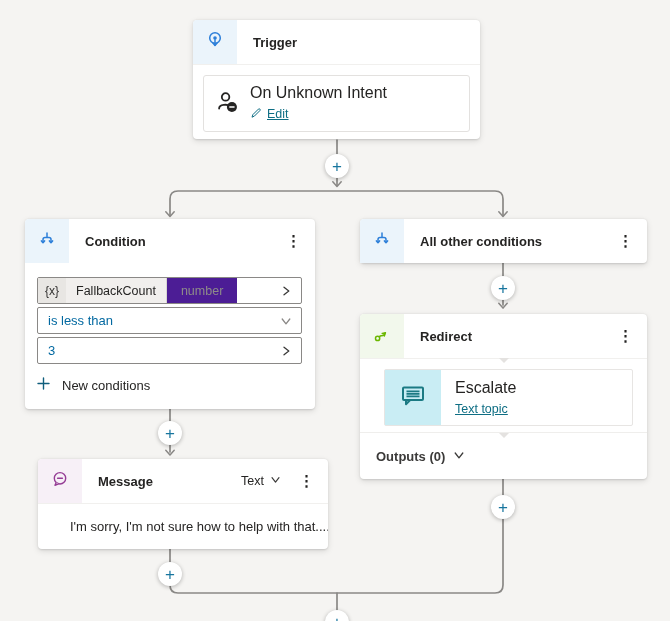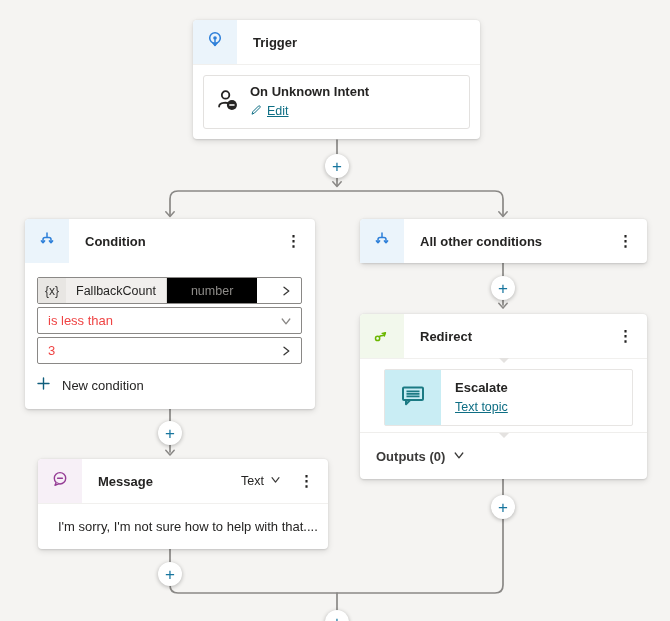--- a/index.html
+++ b/index.html
@@ -14,38 +14,38 @@
   .icon-purple{background:#F7F0F7;}
   .hdr-title{margin-left:16px;font-size:13px;font-weight:700;color:#252423;flex:1 1 auto;white-space:nowrap;}
   .ellipsis{font-size:15px;color:#252423;padding:0 14px;cursor:pointer;line-height:44px;font-weight:700;letter-spacing:0;}
   .hdr-divider{border-bottom:1px solid #F1F0EE;}
   .plus{position:absolute;width:24px;height:24px;border-radius:50%;background:#fff;z-index:3;
         box-shadow:0 1px 4px rgba(0,0,0,.28);display:flex;align-items:center;justify-content:center;
         color:#17759E;font-size:17px;font-weight:400;line-height:1;cursor:pointer;}
   
   .trig-body{padding:10px;}
   .subcard{border:1px solid #E3E1DF;border-radius:3px;display:flex;align-items:center;padding:8px 12px;gap:12px;background:#fff;}
-  .sub-title{font-size:13px;font-weight:700;color:#252423;}
+  .sub-title{font-size:16px;font-weight:400;color:#252423;}
   .edit-row{display:flex;align-items:center;gap:5px;margin-top:3px;}
   .link{font-size:12.5px;color:#0E6E84;text-decoration:underline;cursor:pointer;}
   
   .cond-body{padding:14px 13px 0 12px;}
   .field-row{height:25px;border:1px solid #8A8886;border-radius:2px;display:flex;align-items:center;
              margin-bottom:3px;background:#fff;overflow:hidden;cursor:pointer;}
   .var-x{background:#E8E6E3;height:100%;display:flex;align-items:center;padding:0 7px;font-size:12px;color:#323130;}
   .var-name{background:#F1EFED;height:100%;display:flex;align-items:center;padding:0 10px;font-size:12.5px;color:#252423;}
-  .var-type{background:#000000;height:100%;display:flex;align-items:center;padding:0 24px;font-size:12.5px;color:#8E8C89;border-left:1px solid #D8D6D3;}
-  .row-text{font-size:13px;color:#ef4444;padding-left:10px;}
+  .var-type{background:#4c1d95;height:100%;display:flex;align-items:center;padding:0 14px;font-size:12.5px;color:#8E8C89;border-left:1px solid #D8D6D3;}
+  .row-text{font-size:13px;color:#0369a1;padding-left:10px;}
   .row-spacer{flex:1 1 auto;}
   .row-chev{padding:0 9px;display:flex;align-items:center;}
   .new-cond{display:flex;align-items:center;gap:12px;margin-top:12px;cursor:pointer;}
   .new-cond-label{font-size:13px;color:#252423;}
   
   .mode{display:flex;align-items:center;gap:6px;font-size:12.5px;color:#252423;margin-right:4px;cursor:pointer;}
-  .msg-body{height:45px;display:flex;align-items:center;padding:0 20px;font-size:13px;color:#252423;white-space:nowrap;overflow:hidden;}
+  .msg-body{height:45px;display:flex;align-items:center;padding:0 32px;font-size:13px;color:#252423;white-space:nowrap;overflow:hidden;}
   
   .redir-body{padding:10px 14px 0 12px;position:relative;margin-left:12px;}
   .topic-card{border:1px solid #E7E5E3;border-radius:2px;display:flex;align-items:stretch;height:55px;background:#fff;}
   .topic-icon{width:56px;flex:0 0 56px;background:#C9EDF4;display:flex;align-items:center;justify-content:center;}
   .topic-text{display:flex;flex-direction:column;justify-content:center;padding-left:14px;}
   .outputs-row{position:absolute;left:0;right:0;bottom:0;height:46px;border-top:1px solid #EFEEEC;
                display:flex;align-items:center;padding-left:16px;gap:8px;cursor:pointer;margin-top:28px;}
   .outputs-label{font-size:13px;font-weight:700;color:#3B3A39;}
   .notch{position:absolute;left:50%;transform:translateX(-50%);width:0;height:0;
          border-left:5px solid transparent;border-right:5px solid transparent;border-top:5px solid #E4E2E0;z-index:4;}
@@ -162,21 +162,21 @@
               <path d="M4 2.2 L8.8 6 L4 9.8" stroke="#3B3A39" stroke-width="1.3" fill="none" stroke-linecap="round" stroke-linejoin="round"></path>
             </svg>
         </span>
       </div>
       <div class="new-cond">
         <span>
           <svg width="13" height="13" viewBox="0 0 13 13">
               <path d="M6.5 1 V12 M1 6.5 H12" stroke="#105E7D" stroke-width="1.4" stroke-linecap="round"></path>
             </svg>
         </span>
-        <span class="new-cond-label">New condition</span>
+        <span class="new-cond-label">New conditions</span>
       </div>
     </div>
   </div>
 
   <div class="node" style="left:360px;top:219px;width:287px;height:44px;">
     <div class="hdr">
       <div class="icon-cell icon-blue">
         <span>
           <svg width="20" height="20" viewBox="0 0 20 20">
             <path d="M10 4 L10 8.6 M6 13.2 V10.6 Q6 8.6 8 8.6 L12 8.6 Q14 8.6 14 10.6 V13.2" stroke="#2D7FD9" stroke-width="1.5" fill="none" stroke-linecap="round"></path>

